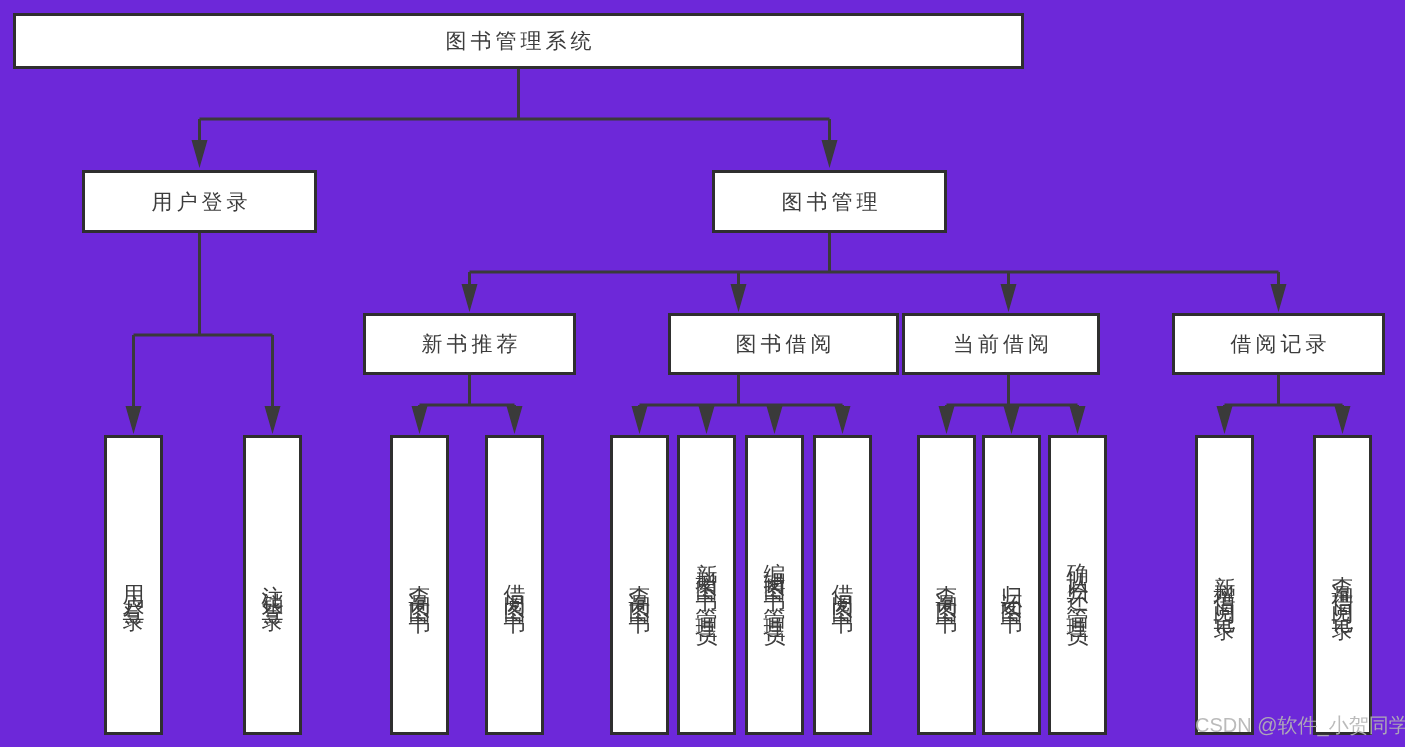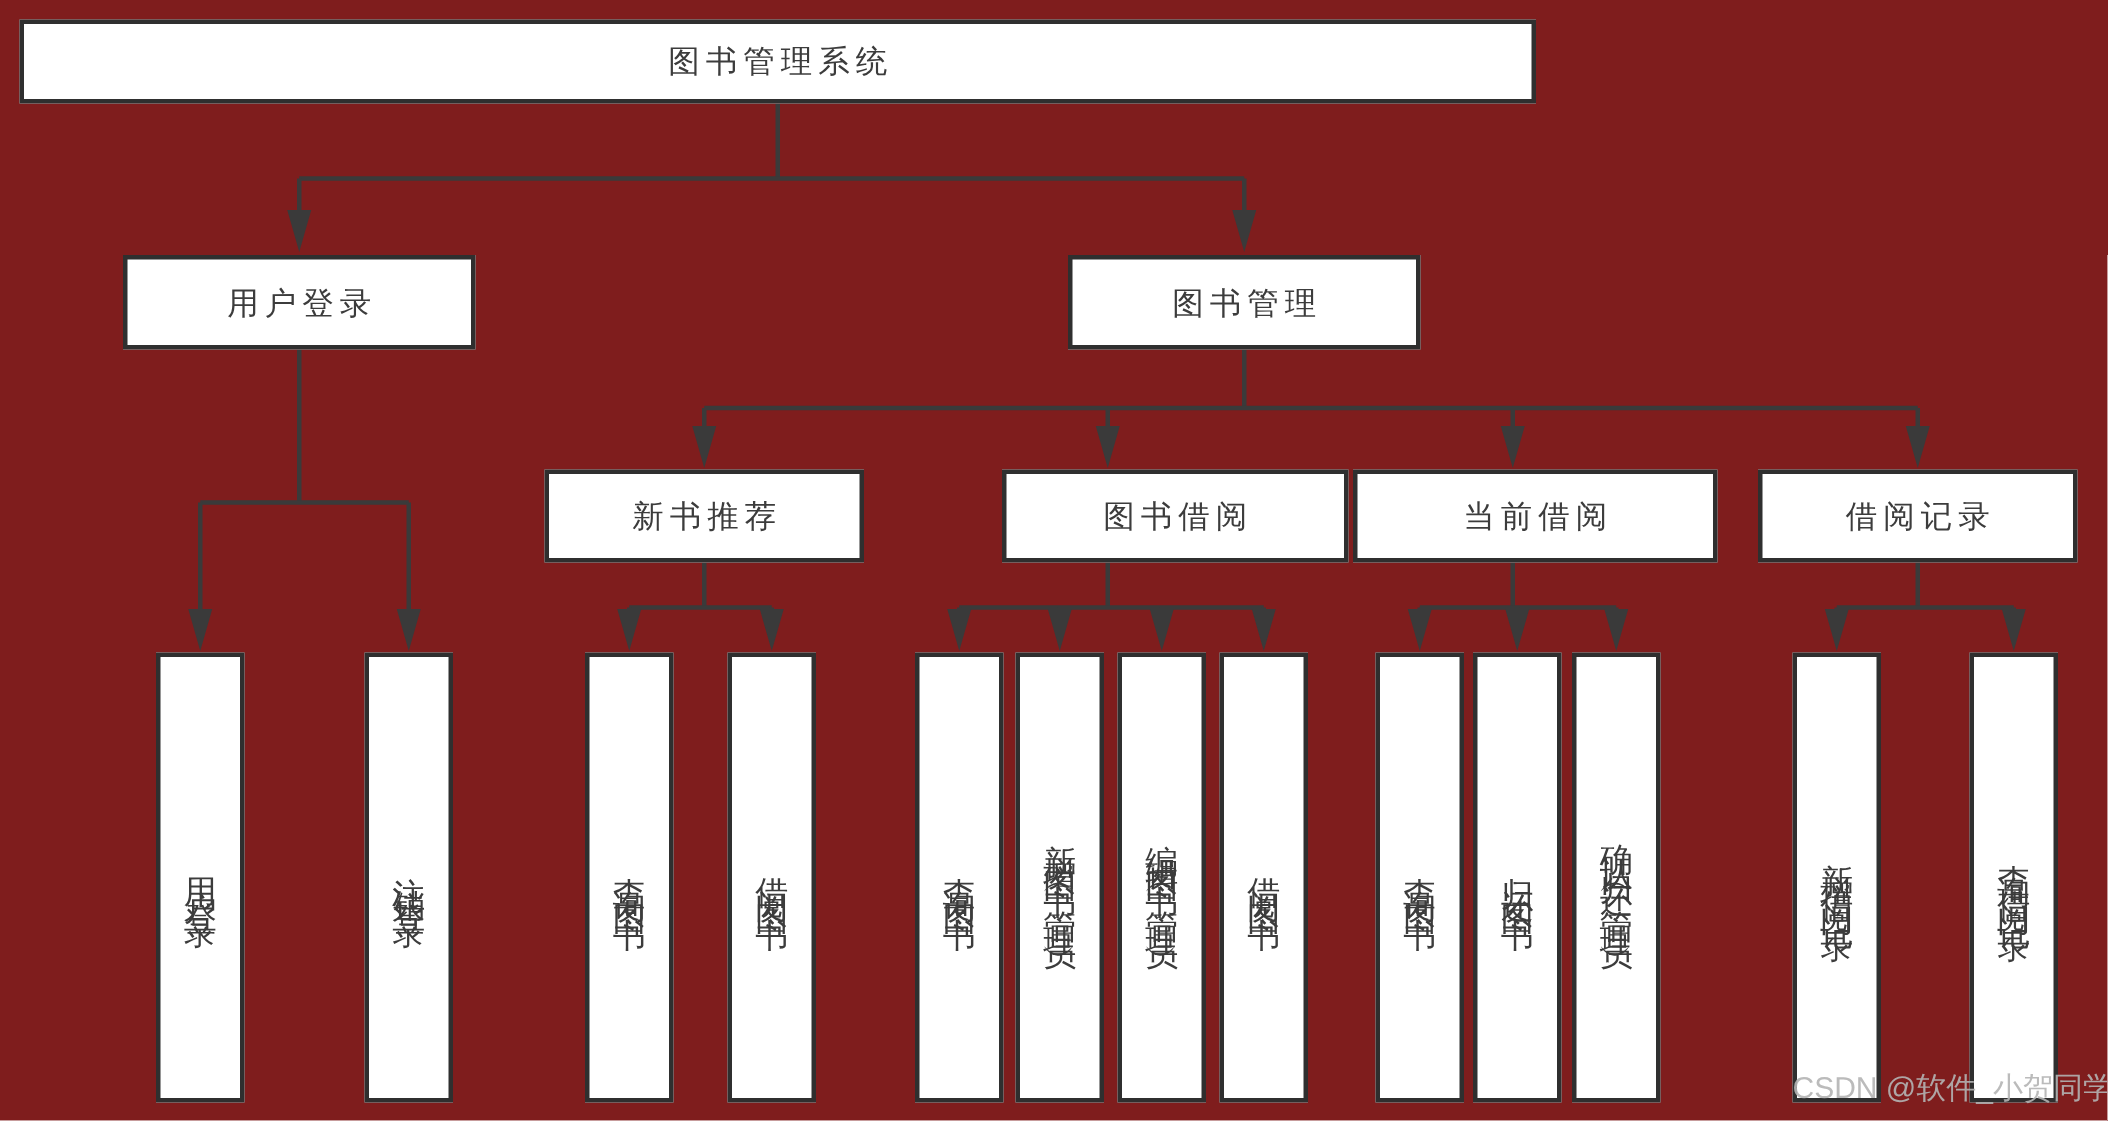--- a/index.html
+++ b/index.html
@@ -5,21 +5,21 @@
   html, body {
     margin: 0;
     padding: 0;
     background: #ffffff;
     font-family: "Liberation Sans", sans-serif;
   }
   .canvas {
     position: relative;
     width: 1405px;
     height: 747px;
-    background: #7f1d1d;
+    background: #6d28d9;
     overflow: hidden;
   }
   .connector-layer {
     position: absolute;
     left: 0;
     top: 0;
     width: 1405px;
     height: 747px;
     pointer-events: none;
   }
@@ -45,21 +45,21 @@
     font-size: 22px;
     letter-spacing: 9px;
     line-height: 1;
   }
   
   .n-root   { left: 13px;   top: 13px;  width: 1011px; height: 56px; }
   .n-login  { left: 82px;   top: 170px; width: 235px;  height: 63px; }
   .n-mgmt   { left: 712px;  top: 170px; width: 235px;  height: 63px; align-items: center; }
   .n-mod0   { left: 363px;  top: 313px; width: 213px;  height: 62px; }
   .n-mod1   { left: 668px;  top: 313px; width: 231px;  height: 62px; }
-  .n-mod2   { left: 902px;  top: 313px; width: 243px;  height: 62px; }
+  .n-mod2   { left: 902px;  top: 313px; width: 198px;  height: 62px; }
   .n-mod3   { left: 1172px; top: 313px; width: 213px;  height: 62px; }
   .leaf     { top: 435px;   width: 59px; height: 300px; }
   .n-l0  { left: 104px; }
   .n-l1  { left: 243px; }
   .n-l2  { left: 390px; }
   .n-l3  { left: 485px; }
   .n-l4  { left: 610px; }
   .n-l5  { left: 677px; }
   .n-l6  { left: 745px; }
   .n-l7  { left: 813px; }

